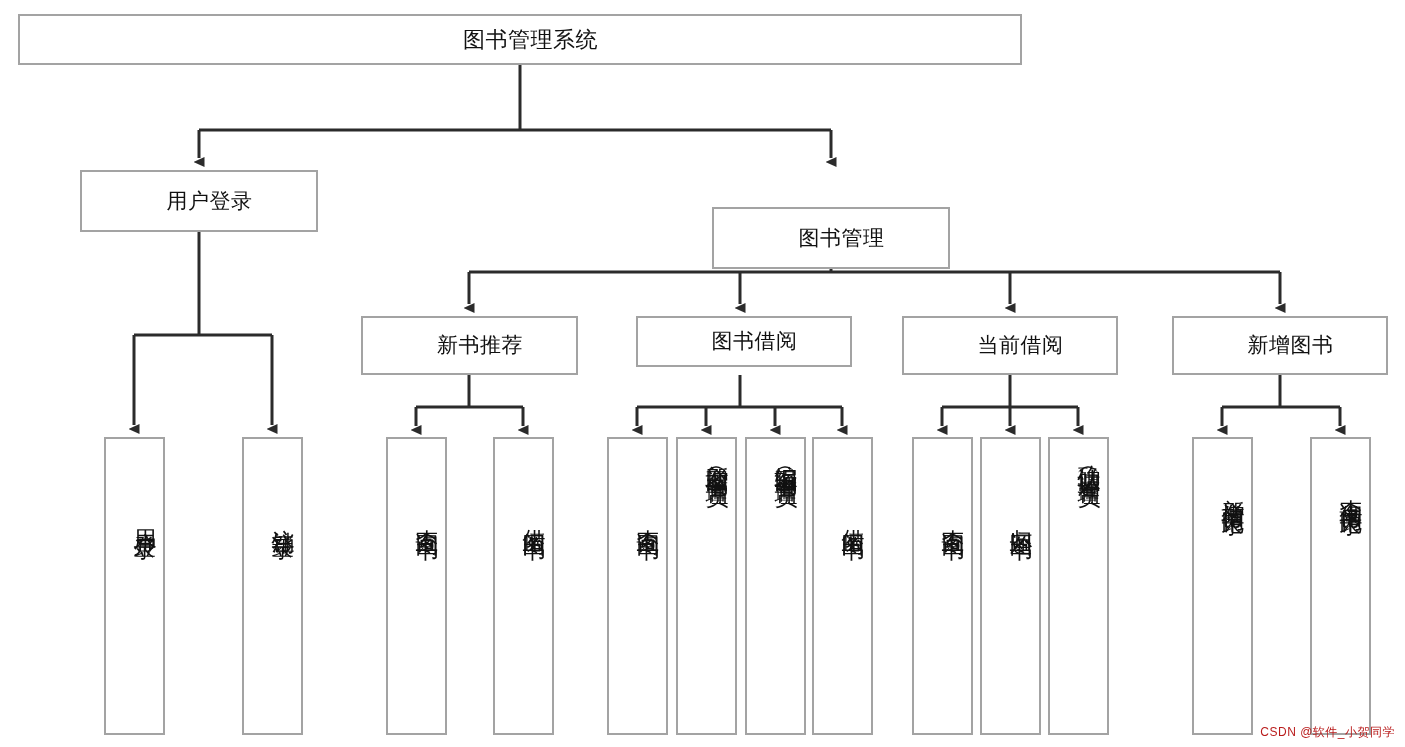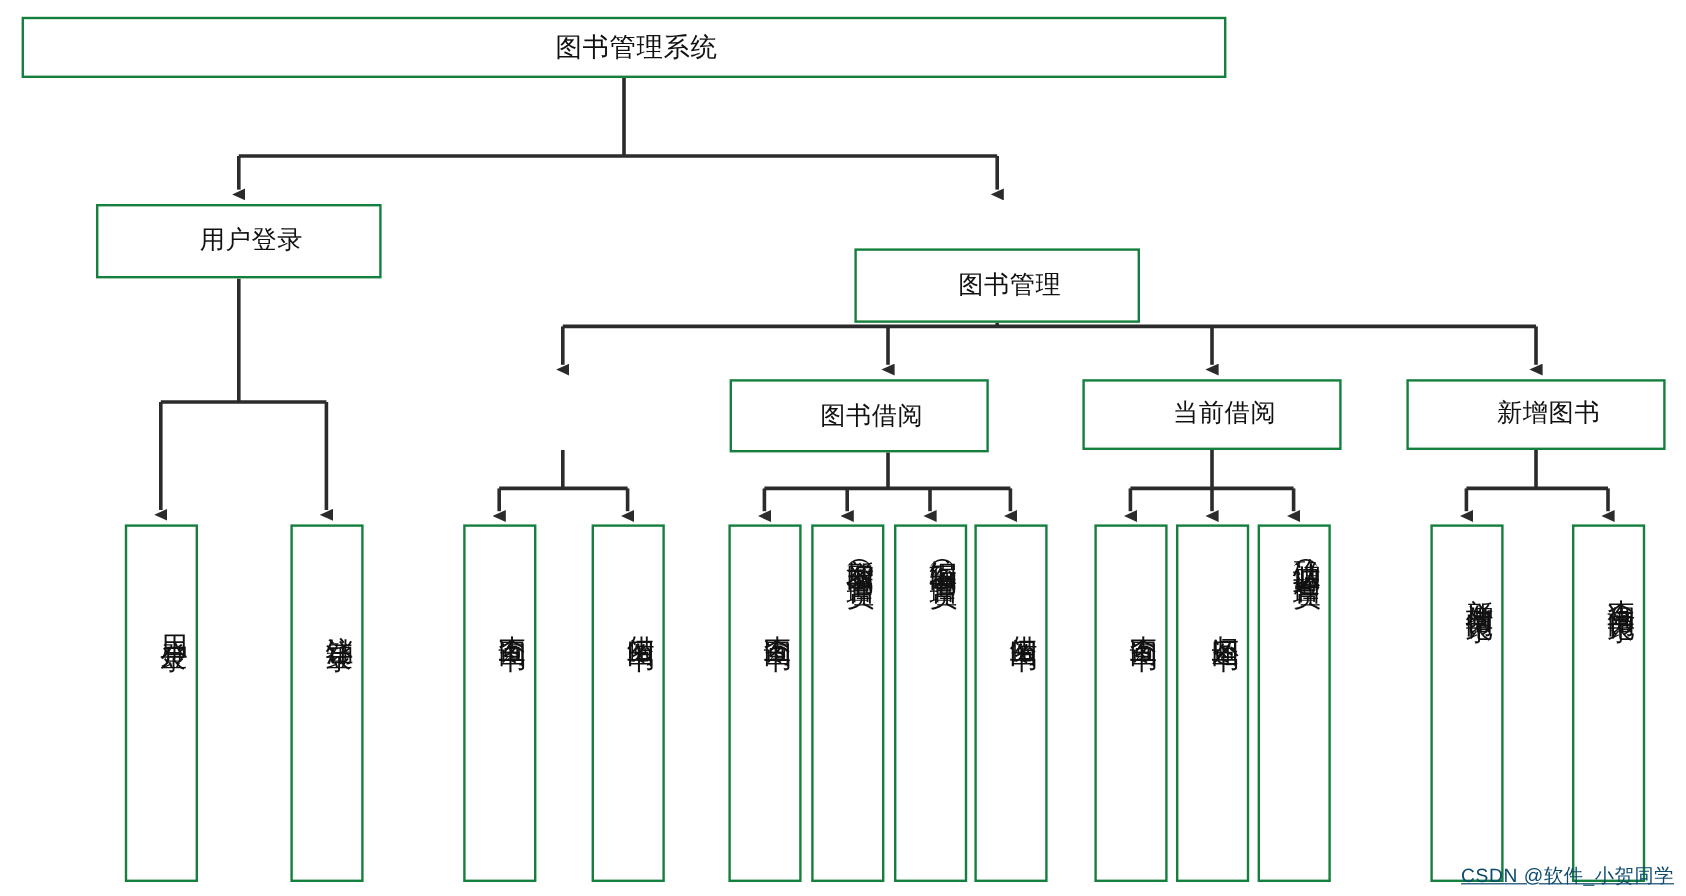--- a/index.html
+++ b/index.html
@@ -23,21 +23,21 @@
     left: 0;
     top: 0;
     width: 1405px;
     height: 747px;
     pointer-events: none;
   }
   .node {
     position: absolute;
     box-sizing: border-box;
     background: #ffffff;
-    border: 2px solid #15803d;
+    border: 2px solid #a3a3a3;
     display: flex;
     align-items: center;
     justify-content: center;
     color: #111111;
     z-index: 2;
     padding-left: 21px;
   }
   .node-label {
     display: block;
     text-align: center;
@@ -63,26 +63,25 @@
     text-orientation: upright;
     font-size: 23px;
     line-height: 1;
     letter-spacing: 3px;
     white-space: nowrap;
   }
   .watermark {
     position: absolute;
     right: 10px;
     bottom: 6px;
-    font-size: 16px;
-    color: #0c4a6e;
+    font-size: 12px;
+    color: #b91c1c;
     letter-spacing: 0.5px;
     z-index: 5;
     white-space: nowrap;
-    text-decoration: underline;
   }
 </style>
 </head>
 <body>
 
 <div id="canvas">
 
   <svg id="edges" viewBox="0 0 1405 747" width="1405" height="747" xmlns="http://www.w3.org/2000/svg">
     <defs>
       <marker id="arrow" markerWidth="10" markerHeight="11" refX="1" refY="5.5" orient="auto" markerUnits="userSpaceOnUse">
@@ -138,21 +137,24 @@
     <span class="node-label">图书管理系统</span>
   </div>
 
   <div class="node horiz" style="left:80px; top:170px; width:238px; height:62px;">
     <span class="node-label">用户登录</span>
   </div>
   <div class="node horiz" style="left:712px; top:170px; width:238px; height:62px;margin-top:37px;">
     <span class="node-label">图书管理</span>
   </div>
 
-  <div class="node horiz" style="left:608px; top:316px; width:216px; height:61px;font-family:Liberation Serif, serif;">
+  <div class="node horiz" style="left:361px; top:316px; width:217px; height:59px;">
+    <span class="node-label">新书推荐</span>
+  </div>
+  <div class="node horiz" style="left:636px; top:316px; width:216px; height:51px;">
     <span class="node-label">图书借阅</span>
   </div>
   <div class="node horiz" style="left:902px; top:316px; width:216px; height:59px;align-items:center;">
     <span class="node-label">当前借阅</span>
   </div>
   <div class="node horiz" style="left:1172px; top:316px; width:216px; height:59px;">
     <span class="node-label">新增图书</span>
   </div>
 
   <div class="node leaf" style="left:104px; top:437px; width:61px; height:298px; padding-top:72px;">

